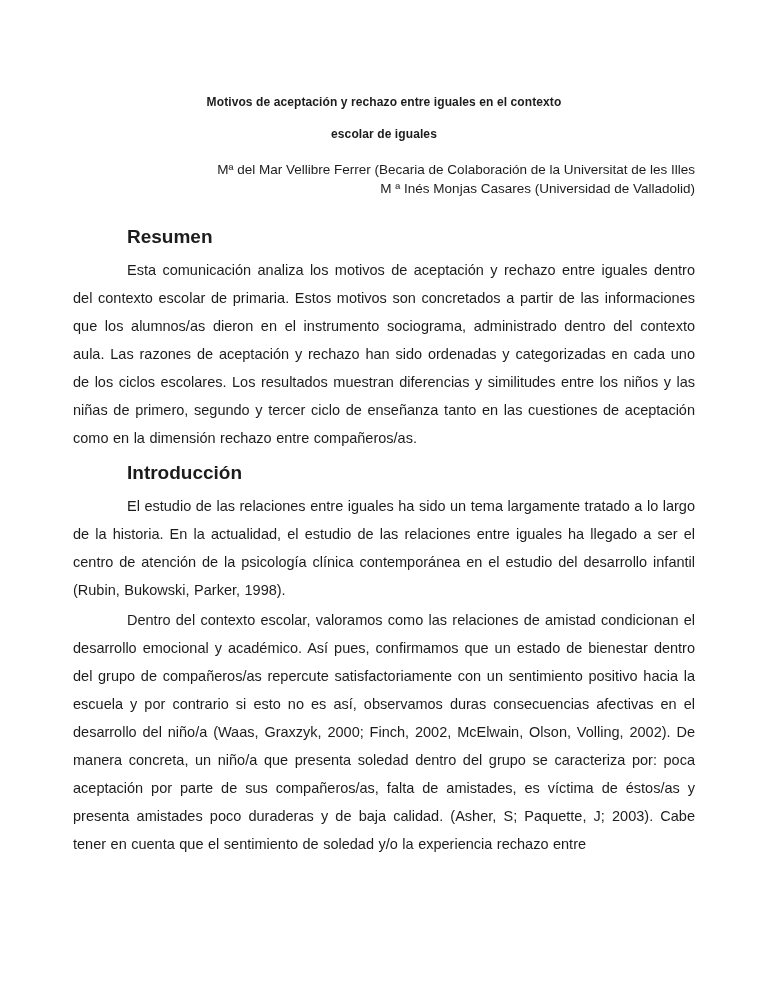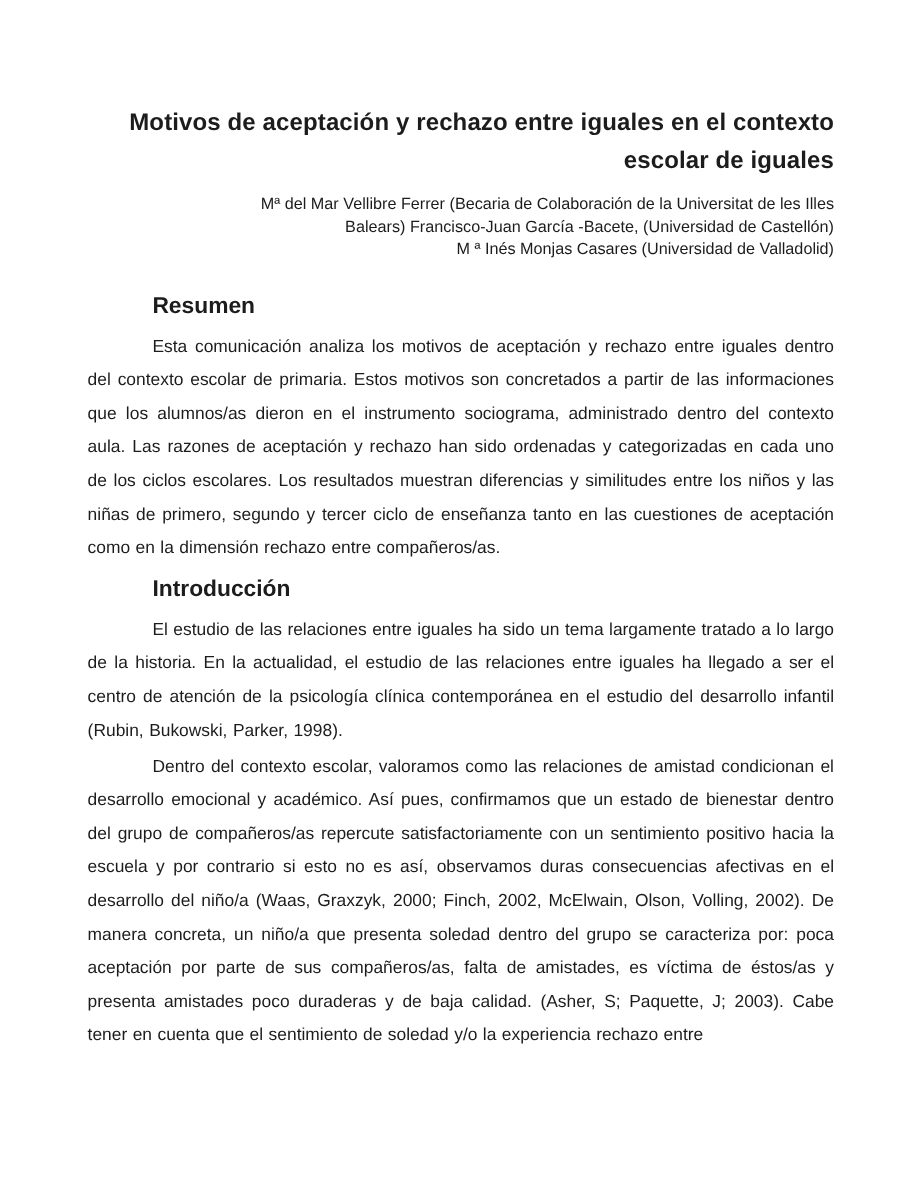--- a/index.html
+++ b/index.html
@@ -13,23 +13,23 @@
     height: 994px;
     box-sizing: border-box;
     padding: 86px 73px 0 73px;
     background: #ffffff;
     font-family: "Liberation Sans", sans-serif;
     color: #1c1c1c;
     overflow: hidden;
   }
   .doc-title {
     margin: 0;
-    font-size: 20px;
+    font-size: 12px;
     font-weight: bold;
-    text-align: right;
+    text-align: center;
     line-height: 32px;
     letter-spacing: 0.1px;
   }
   .authors {
     margin-top: 10px;
     text-align: right;
     font-size: 13.5px;
     line-height: 19px;
     font-weight: normal;
   }
@@ -67,21 +67,20 @@
 
 <div class="page">
 
   <h1 class="doc-title">
     <span>Motivos de aceptación y rechazo entre iguales en el contexto</span><br>
     <span>escolar de iguales</span>
   </h1>
 
   <div class="authors">
     <div class="author-line">Mª del Mar Vellibre Ferrer (Becaria de Colaboración de la Universitat de les Illes</div>
-    <div class="author-line">Balears) Francisco-Juan García -Bacete, (Universidad de Castellón)</div>
     <div class="author-line">M ª Inés Monjas Casares (Universidad de Valladolid)</div>
   </div>
 
   <h2 class="section-heading heading-resumen">Resumen</h2>
 
   <p class="body-paragraph">Esta comunicación analiza los motivos de aceptación y rechazo entre iguales dentro del contexto escolar de primaria. Estos motivos son concretados a partir de las informaciones que los alumnos/as dieron en el instrumento sociograma, administrado dentro del contexto aula. Las razones de aceptación y rechazo han sido ordenadas y categorizadas en cada uno de los ciclos escolares. Los resultados muestran diferencias y similitudes entre los niños y las niñas de primero, segundo y tercer ciclo de enseñanza tanto en las cuestiones de aceptación como en la dimensión rechazo entre compañeros/as.</p>
 
   <h2 class="section-heading heading-introduccion">Introducción</h2>
 
   <p class="body-paragraph">El estudio de las relaciones entre iguales ha sido un tema largamente tratado a lo largo de la historia. En la actualidad, el estudio de las relaciones entre iguales ha llegado a ser el centro de atención de la psicología clínica contemporánea en el estudio del desarrollo infantil (Rubin, Bukowski, Parker, 1998).</p>

